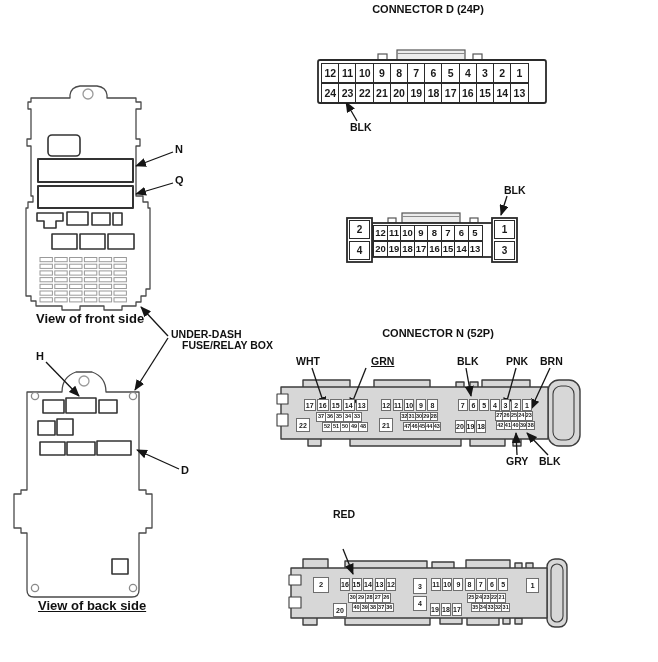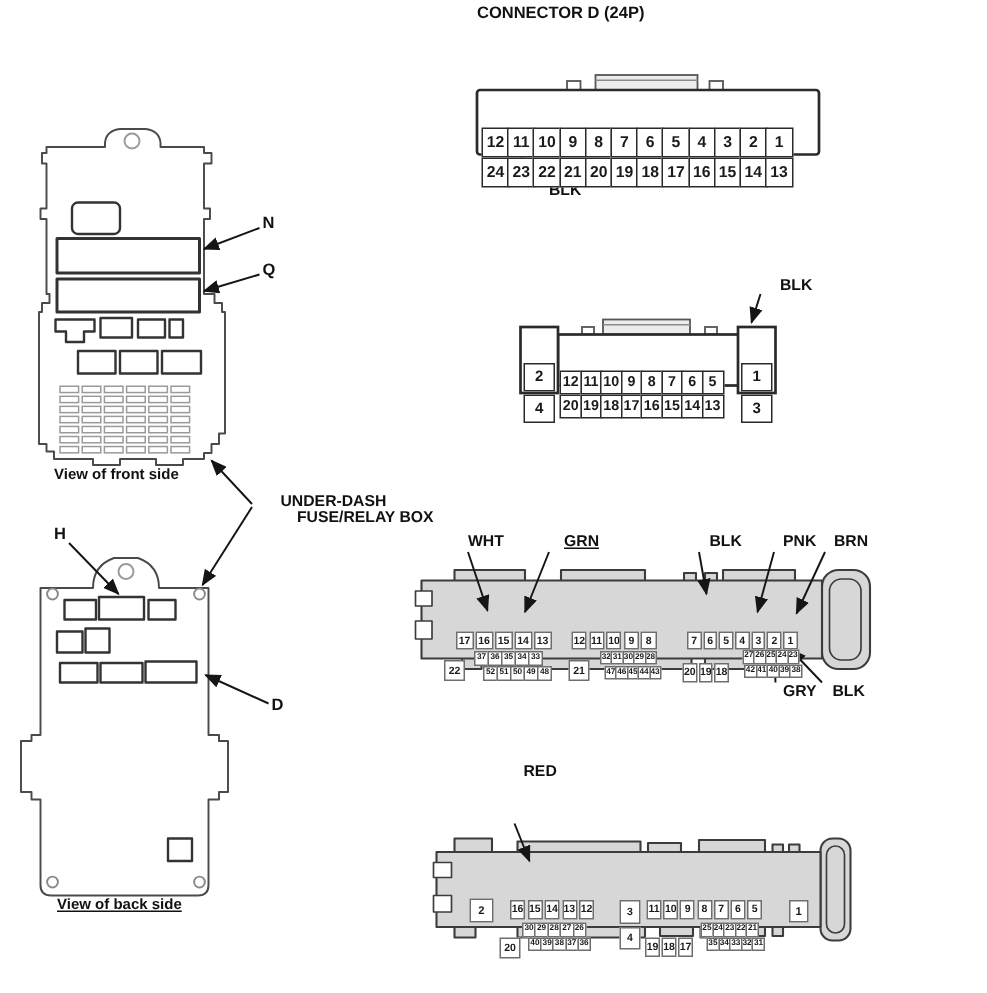--- a/index.html
+++ b/index.html
@@ -1,23 +1,23 @@
 <!DOCTYPE html>
 <html><head>
 <meta charset="utf-8">
 <style>
   html,body{margin:0;padding:0;background:#fff;}
   .stage{position:relative;width:658px;height:662px;background:#fff;overflow:hidden;
          font-family:"Liberation Sans",sans-serif;}
   svg.art{position:absolute;left:0;top:0;width:658px;height:662px;}
-  .title{position:absolute;width:220px;text-align:left;font-weight:bold;font-size:11px;color:#111;white-space:nowrap;}
-  .lbl{position:absolute;font-weight:bold;font-size:10.5px;color:#111;white-space:nowrap;margin-left:16px;}
+  .title{position:absolute;width:220px;text-align:center;font-weight:bold;font-size:11px;color:#111;white-space:nowrap;}
+  .lbl{position:absolute;font-weight:bold;font-size:10.5px;color:#111;white-space:nowrap;}
   .letter{position:absolute;font-weight:bold;font-size:11px;color:#111;}
-  .caption{position:absolute;font-weight:bold;font-size:10px;color:#111;white-space:nowrap;}
-  .cells{position:absolute;display:flex;align-items:center;gap:var(--gap,0px);margin-top:22px;}
+  .caption{position:absolute;font-weight:bold;font-size:13px;color:#111;white-space:nowrap;}
+  .cells{position:absolute;display:flex;align-items:center;gap:var(--gap,0px);}
   .cells .cell{box-sizing:border-box;background:#fff;border:1px solid #6e6e6e;color:#1a1a1a;
     font-weight:bold;display:flex;align-items:center;justify-content:center;
     width:var(--cw);height:var(--ch);font-size:var(--fs);line-height:1;overflow:hidden;}
   .contig .cell + .cell{margin-left:-1px;}
   .heavy .cell{border:1.5px solid #2a2a2a;}
   .heavy.contig .cell + .cell{margin-left:-1.5px;}
 </style>
 </head>
 <body>
 
@@ -193,35 +193,36 @@
       <line x1="466" y1="368" x2="471" y2="396" marker-end="url(#ah)"></line>
       <line x1="516" y1="368" x2="505" y2="408" marker-end="url(#ah)"></line>
       <line x1="550" y1="368" x2="531" y2="409" marker-end="url(#ah)"></line>
       <line x1="517" y1="455" x2="516" y2="433" marker-end="url(#ah)"></line>
       <line x1="548" y1="455" x2="527" y2="433" marker-end="url(#ah)"></line>
       <line x1="343" y1="549" x2="353" y2="574" marker-end="url(#ah)"></line>
     </g>
   </svg>
 
   <div class="title" style="left:318px;top:3px;">CONNECTOR D (24P)</div>
+  <div class="title" style="left:328px;top:327px;">CONNECTOR N (52P)</div>
 
   <div class="caption" style="left:36px;top:311px;">View of front side</div>
   <div class="caption" style="left:38px;top:598px;text-decoration:underline;">View of back side</div>
   <div class="lbl" style="left:171px;top:328px;">UNDER-DASH</div>
   <div class="lbl" style="left:182px;top:339px;">FUSE/RELAY BOX</div>
 
   <div class="letter" style="left:175px;top:143px;">N</div>
   <div class="letter" style="left:175px;top:174px;">Q</div>
   <div class="letter" style="left:36px;top:350px;">H</div>
   <div class="letter" style="left:181px;top:464px;">D</div>
 
   <div class="lbl" style="left:350px;top:121px;">BLK</div>
   <div class="lbl" style="left:504px;top:184px;">BLK</div>
   <div class="lbl" style="left:296px;top:355px;text-align:right;">WHT</div>
-  <div class="lbl" style="left:360px;top:355px;text-decoration:underline;">GRN</div>
+  <div class="lbl" style="left:371px;top:355px;text-decoration:underline;">GRN</div>
   <div class="lbl" style="left:457px;top:355px;">BLK</div>
   <div class="lbl" style="left:506px;top:355px;">PNK</div>
   <div class="lbl" style="left:540px;top:355px;">BRN</div>
   <div class="lbl" style="left:506px;top:455px;">GRY</div>
   <div class="lbl" style="left:539px;top:455px;">BLK</div>
   <div class="lbl" style="left:333px;top:508px;">RED</div>
 
   <div class="cells contig heavy" style="left:321px;top:63px;--cw:18.7px;--ch:20px;--fs:10.5px;">
       <div class="cell">12</div>
       <div class="cell">11</div>

